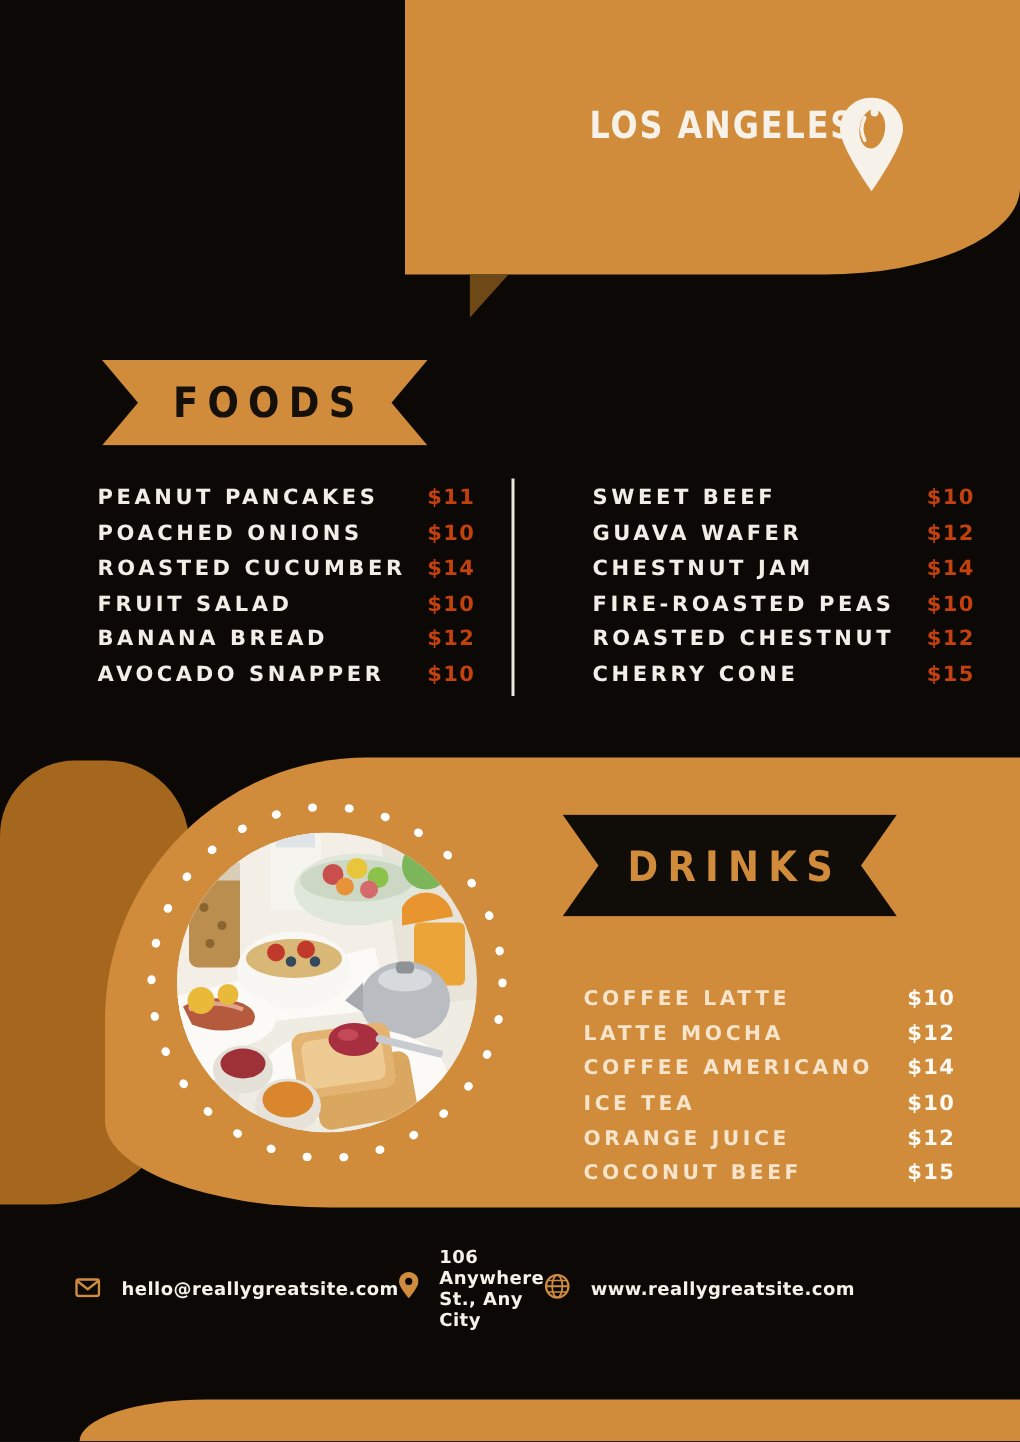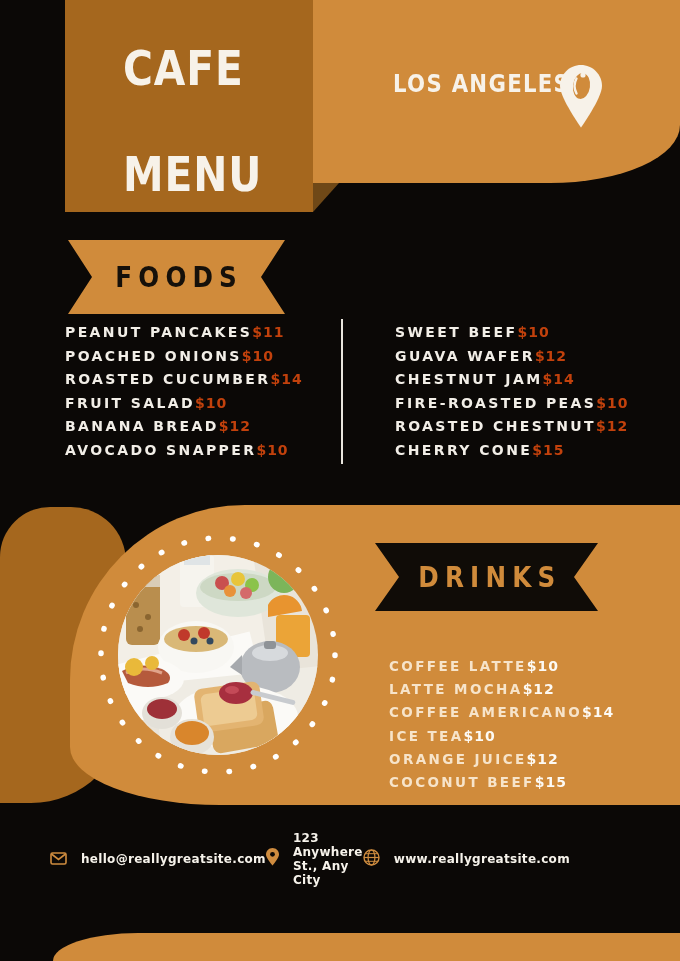--- a/index.html
+++ b/index.html
@@ -14,33 +14,33 @@
     background:#6f4817; clip-path:polygon(0 0,100% 0,0 100%); }
   .cafe-title { position:absolute; left:58px; top:42px; color:#f7f2e9; font-size:48px; font-weight:800;
     line-height:53px; letter-spacing:1px; transform:scaleX(0.85); transform-origin:left top; white-space:pre-line; }
   .location-label { position:absolute; left:393px; top:69px; color:#f7f2e9; font-size:25px; font-weight:800;
     letter-spacing:1.5px; transform:scaleX(0.85); transform-origin:left top; }
   .pin-badge { position:absolute; left:560px; top:65px; }
 
   
   .ribbon { position:absolute; display:flex; align-items:center; justify-content:center;
     clip-path:polygon(0 0,100% 0,calc(100% - 24px) 50%,100% 100%,0 100%,24px 50%); }
-  .ribbon-foods { left:68px; top:240px; width:217px; height:74px; background:#d08b3b; }
+  .ribbon-foods { left:68px; top:240px; width:217px; height:57px; background:#d08b3b; }
   .ribbon-foods .ribbon-text { color:#15100a; }
   .ribbon-drinks { left:375px; top:543px; width:223px; height:68px; background:#100c07; }
   .ribbon-drinks .ribbon-text { color:#d08b3b; }
   .ribbon-text { font-size:28px; font-weight:800; letter-spacing:7px; text-indent:7px;
     transform:scaleX(0.88); }
 
   
   .menu-col { position:absolute; display:flex; flex-direction:column; }
   .foods-left  { left:65px;  top:324px; width:252px; }
   .foods-right { left:395px; top:324px; width:255px; }
   .drinks-list { left:389px; top:625px; width:248px;margin-top:33px; }
-  .menu-row { display:flex; justify-content:flex-start; align-items:baseline; height:23.6px; }
+  .menu-row { display:flex; justify-content:space-between; align-items:baseline; height:23.6px; }
   .item-name { font-size:14px; font-weight:600; letter-spacing:2.4px; color:#f2eee7; }
   .item-price { font-size:14px; font-weight:700; letter-spacing:1px; color:#c2410c; }
   .drinks-list .menu-row { height:23.2px; }
   .drinks-list .item-name { color:rgba(252,240,222,0.88); font-size:13.5px; }
   .drinks-list .item-price { color:#fdfaf4; }
   .foods-divider { position:absolute; left:341px; top:319px; width:2px; height:145px;
     background:rgba(246,241,233,0.95); }
 
   
   .blob-dark { position:absolute; left:0; top:507px; width:126px; height:296px;
@@ -60,24 +60,20 @@
 
   .bottom-bar { position:absolute; left:53px; top:933px; width:627px; height:28px;
     background:#d08b3b; border-top-left-radius:85px 28px; }
 </style>
 </head>
 <body>
 
 <div class="page">
 
   <div class="header-band"></div>
-  <div class="header-block">
-    <div class="cafe-title"><span>CAFE</span><br>
-      <span>MENU</span></div>
-  </div>
   <div class="header-fold"></div>
   <div class="location-label">LOS ANGELES</div>
   <div class="pin-badge">
     <svg width="42" height="63" viewBox="0 0 42 63">
       <path d="M21 0 C9.4 0 0 9.4 0 21 C0 33 21 62.5 21 62.5 C21 62.5 42 33 42 21 C42 9.4 32.6 0 21 0 Z" fill="#f7f2e9"></path>
       <ellipse cx="21.5" cy="21" rx="8.5" ry="13" fill="#d08b3b" transform="rotate(8 21.5 21)"></ellipse>
       <path d="M16.5 13.5 Q12.5 21 16.5 28.5" stroke="#f7f2e9" stroke-width="2.4" fill="none" stroke-linecap="round"></path>
       <circle cx="23" cy="10" r="2.6" fill="#f7f2e9"></circle>
     </svg>
   </div>
@@ -254,21 +250,21 @@
       <span class="footer-text">hello@reallygreatsite.com</span>
     </div>
     <div class="footer-sep"></div>
     <div class="footer-item">
       <span>
         <svg width="13" height="18" viewBox="0 0 13 18">
           <path d="M6.5 0 C2.9 0 0 2.9 0 6.5 C0 10 6.5 17.5 6.5 17.5 C6.5 17.5 13 10 13 6.5 C13 2.9 10.1 0 6.5 0 Z" fill="#cf8c3f"></path>
           <circle cx="6.5" cy="6.3" r="2.4" fill="#0b0806"></circle>
         </svg>
       </span>
-      <span class="footer-text">123 Anywhere St., Any City</span>
+      <span class="footer-text">106 Anywhere St., Any City</span>
     </div>
     <div class="footer-sep"></div>
     <div class="footer-item">
       <span>
         <svg width="17" height="17" viewBox="0 0 17 17">
           <circle cx="8.5" cy="8.5" r="7.5" fill="none" stroke="#cf8c3f" stroke-width="1.4"></circle>
           <ellipse cx="8.5" cy="8.5" rx="3.4" ry="7.5" fill="none" stroke="#cf8c3f" stroke-width="1.2"></ellipse>
           <line x1="1" y1="8.5" x2="16" y2="8.5" stroke="#cf8c3f" stroke-width="1.2"></line>
           <line x1="2" y1="4.7" x2="15" y2="4.7" stroke="#cf8c3f" stroke-width="1"></line>
           <line x1="2" y1="12.3" x2="15" y2="12.3" stroke="#cf8c3f" stroke-width="1"></line>

